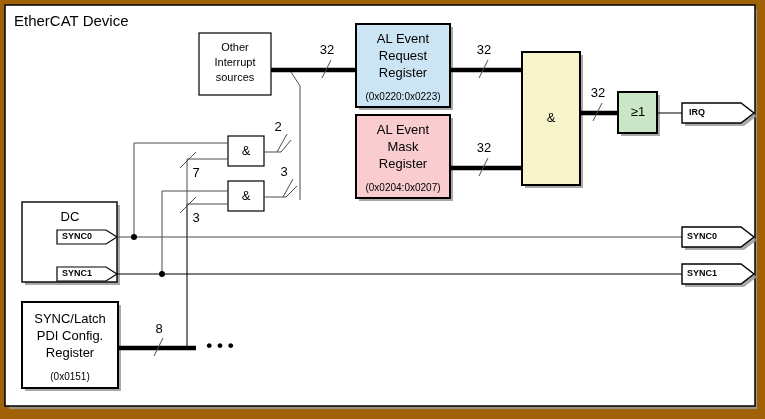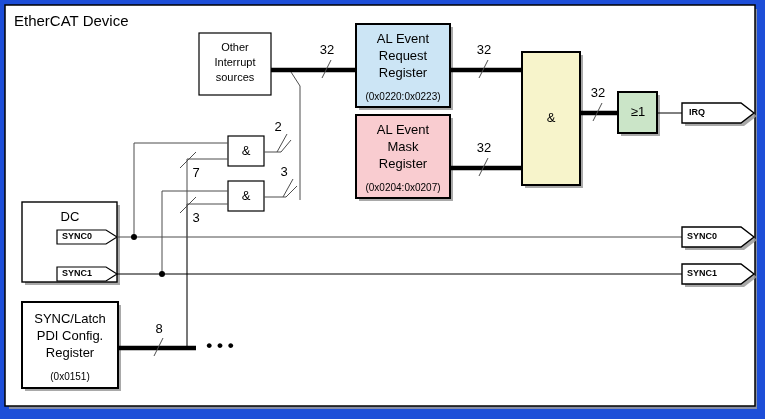--- a/index.html
+++ b/index.html
@@ -4,21 +4,21 @@
 <style>
   html, body {
     margin: 0;
     padding: 0;
     background: #ffffff;
   }
   #root {
     position: relative;
     width: 765px;
     height: 419px;
-    background: #1d4ed8;
+    background: #a16207;
     font-family: "Liberation Sans", sans-serif;
     overflow: hidden;
   }
   #diagram-svg {
     position: absolute;
     left: 0;
     top: 0;
   }
   .blk-text {
     font-family: "Liberation Sans", sans-serif;

